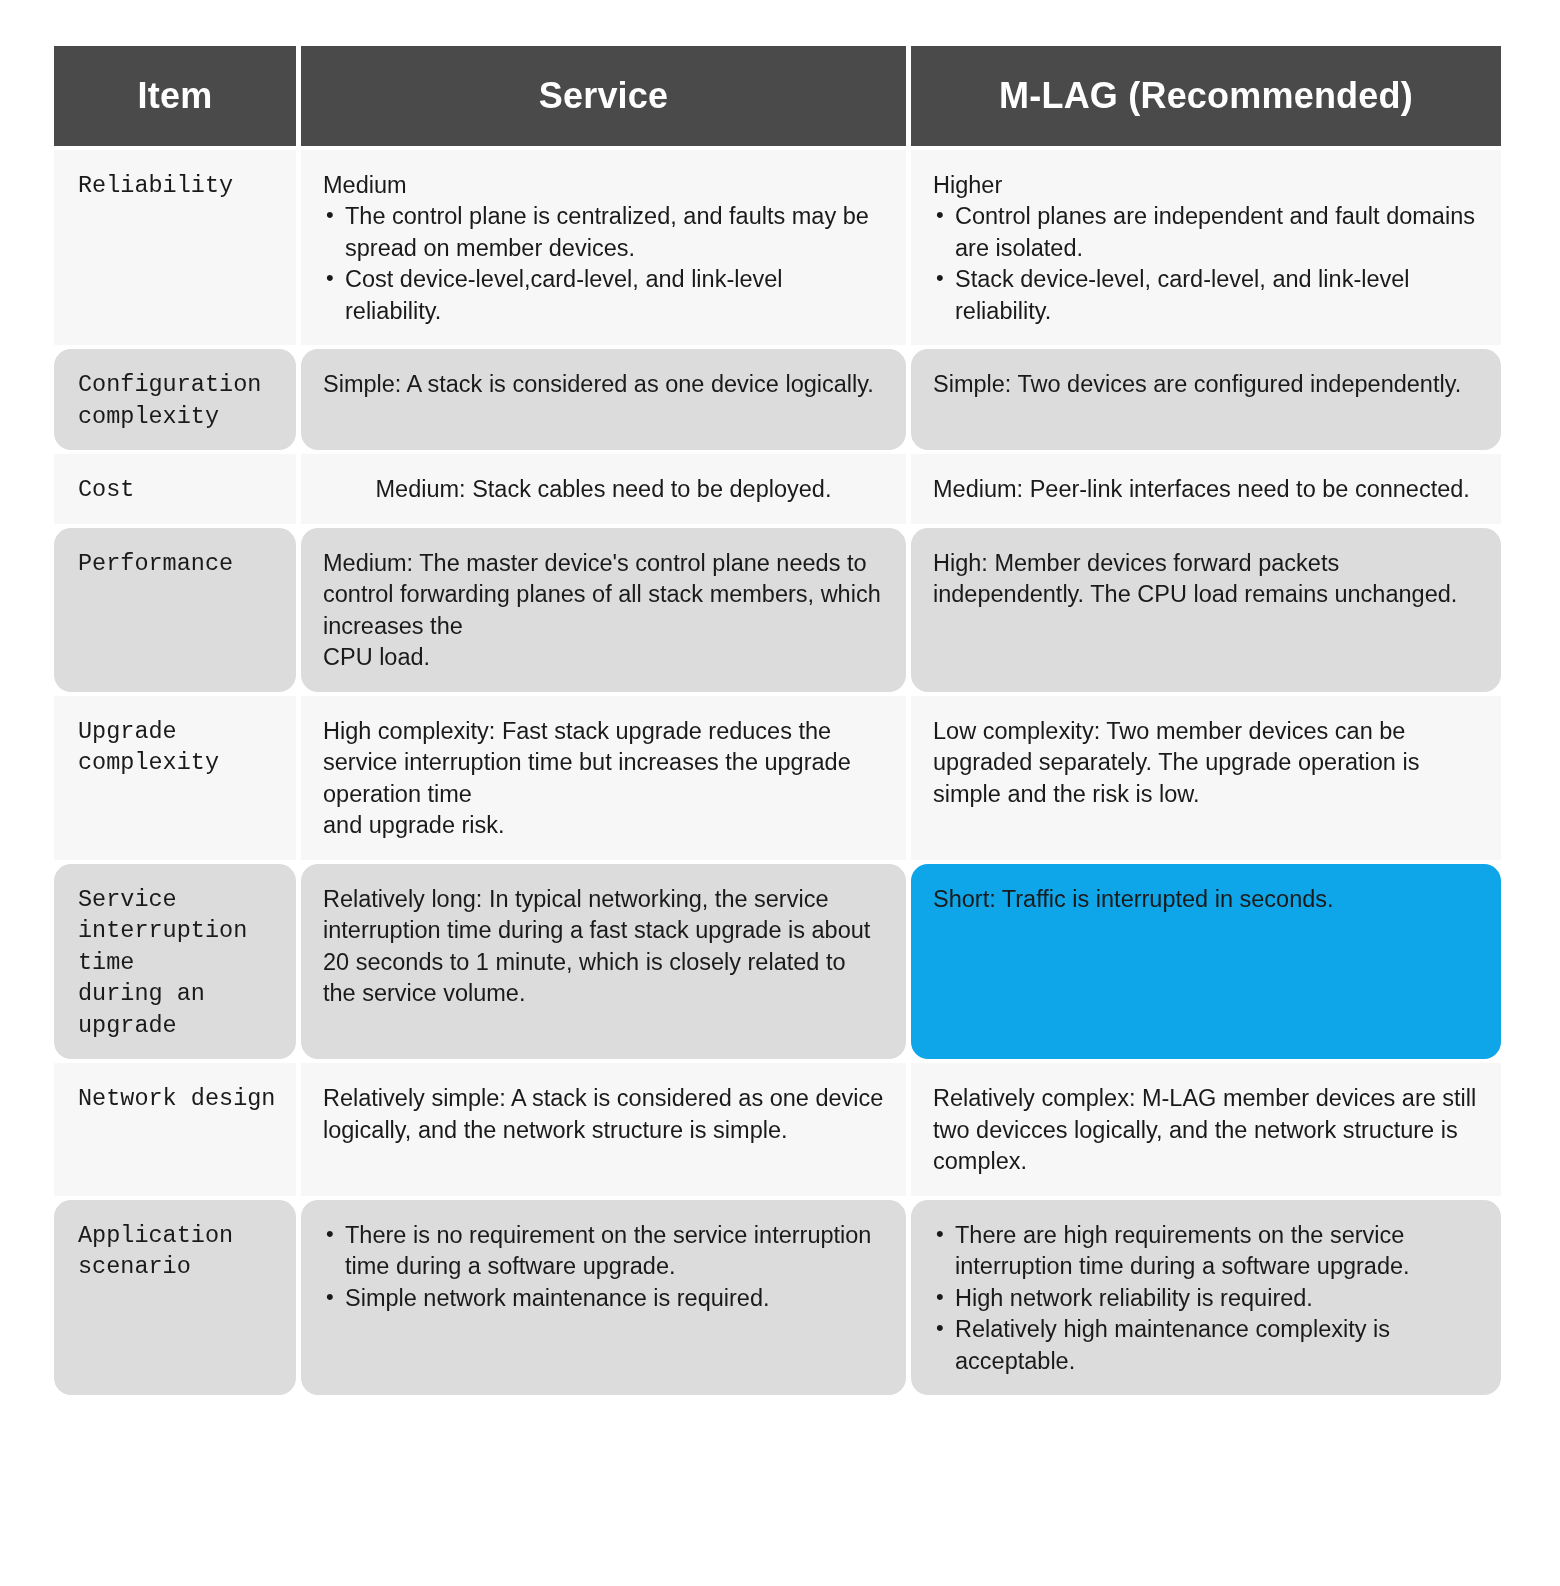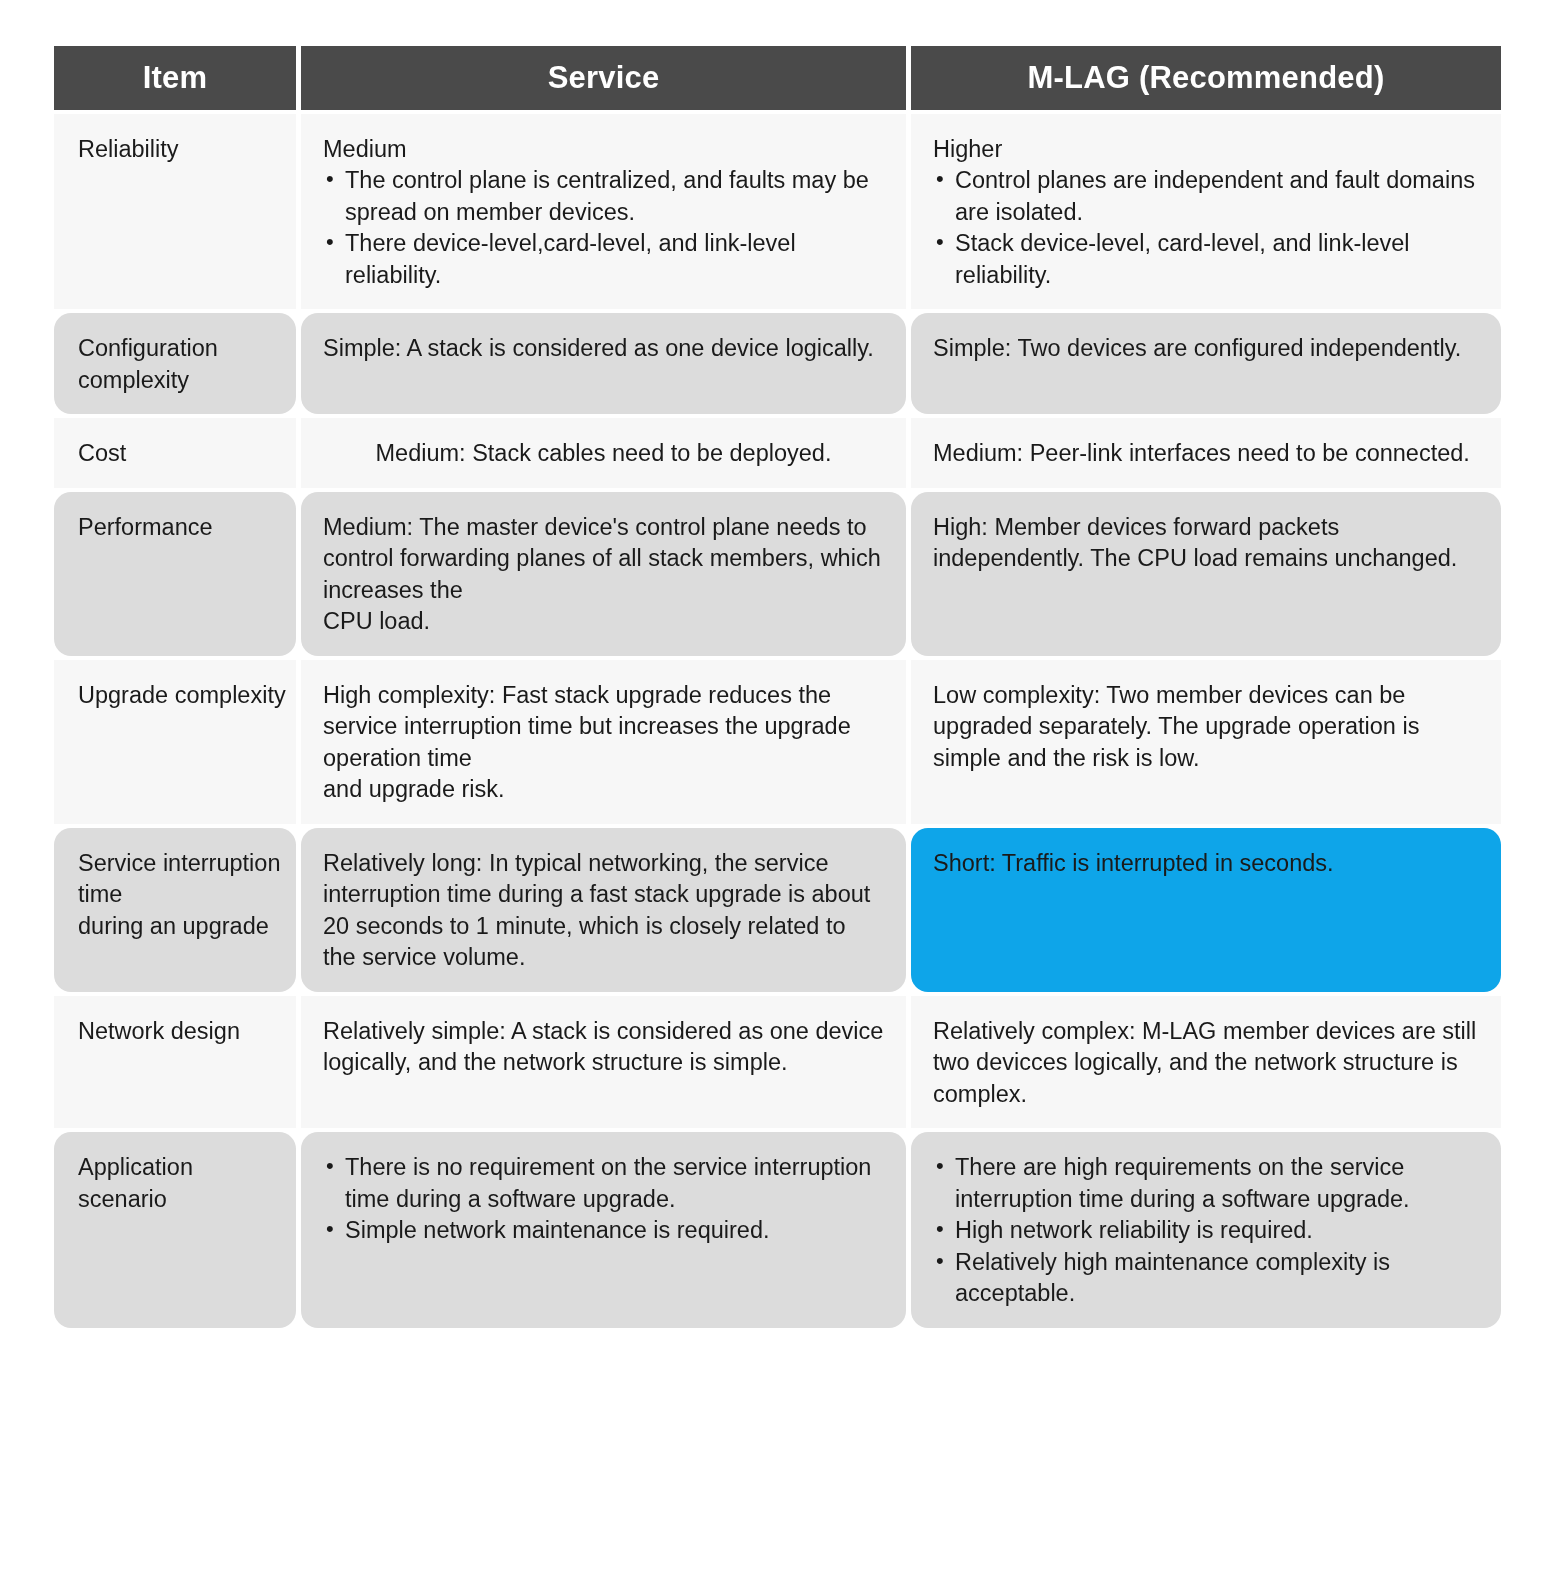--- a/index.html
+++ b/index.html
@@ -31,43 +31,44 @@
   }
 
   
   col.c-item    { width: 242px; }
   col.c-stack   { width: 605px; }
   col.c-mlag    { width: 590px; }
 
   thead th {
     background: #4a4a4a;
     color: #ffffff;
-    font-size: 31px;
+    font-size: 36px;
     font-weight: 700;
     text-align: center;
     vertical-align: middle;
-    height: 64px;
+    height: 100px;
     padding: 0 10px;
     letter-spacing: 0.2px;
   }
 
   tbody td {
     vertical-align: top;
     padding: 20px 22px 18px 22px;
     font-size: 23.5px;
     line-height: 1.34;
     color: #1a1a1a;
   }
 
   tbody tr.odd  td { background: #f7f7f7; }
   tbody tr.even td { background: #dcdcdc; border-radius: 17px; }
 
   td.item-cell {
     padding-left: 24px;
     padding-right: 8px;
+    font-family: Liberation Mono, monospace;
   }
 
   .cell-lead {
     margin: 0;
   }
 
   ul.bullets {
     list-style: none;
     margin: 0;
     padding: 0;
@@ -110,21 +111,21 @@
         <tr class="odd">
           <td class="item-cell" style="background: rgb(247, 247, 247);">
             <span class="item-line">Reliability</span>
           </td>
           <td style="background: rgb(247, 247, 247);">
             <p class="cell-lead">
               <span class="item-line">Medium</span>
             </p>
             <ul class="bullets">
               <li>The control plane is centralized, and faults may be spread on member devices.</li>
-              <li>There device-level,card-level, and link-level reliability.</li>
+              <li>Cost device-level,card-level, and link-level reliability.</li>
             </ul>
           </td>
           <td style="background: rgb(247, 247, 247);">
             <p class="cell-lead">
               <span class="item-line">Higher</span>
             </p>
             <ul class="bullets">
               <li>Control planes are independent and fault domains are isolated.</li>
               <li>Stack device-level, card-level, and link-level reliability.</li>
             </ul>

